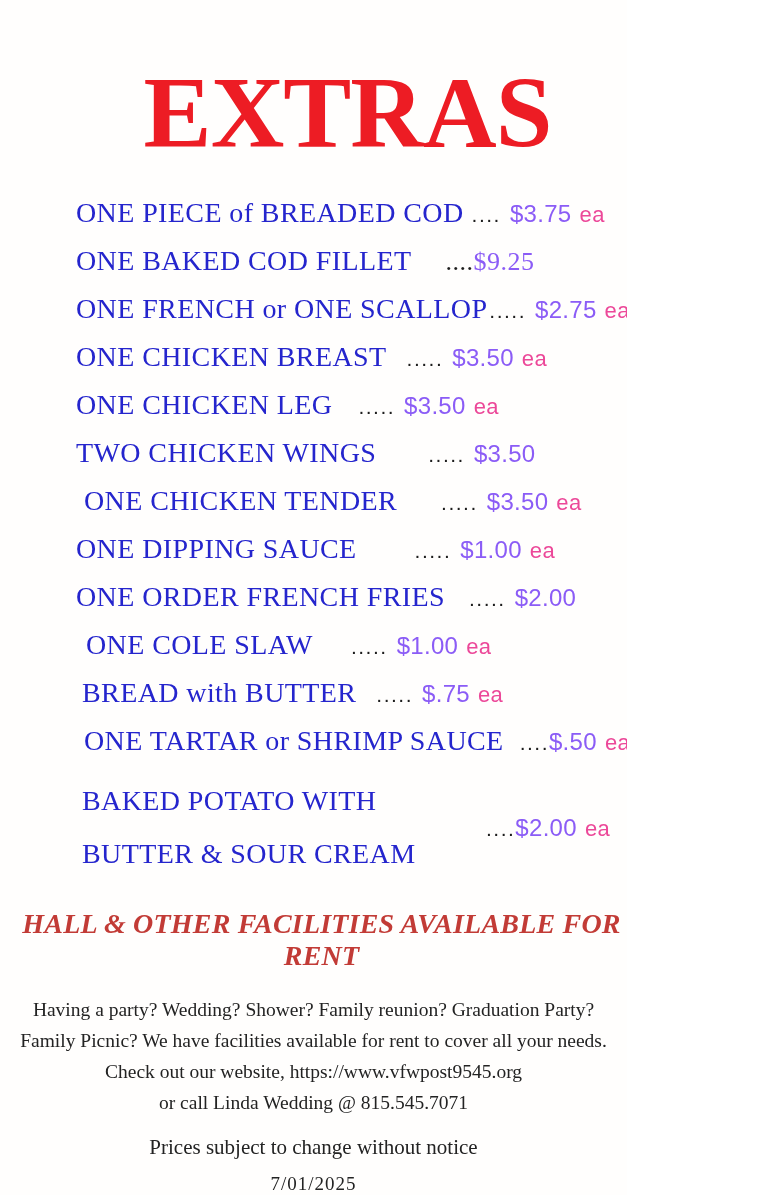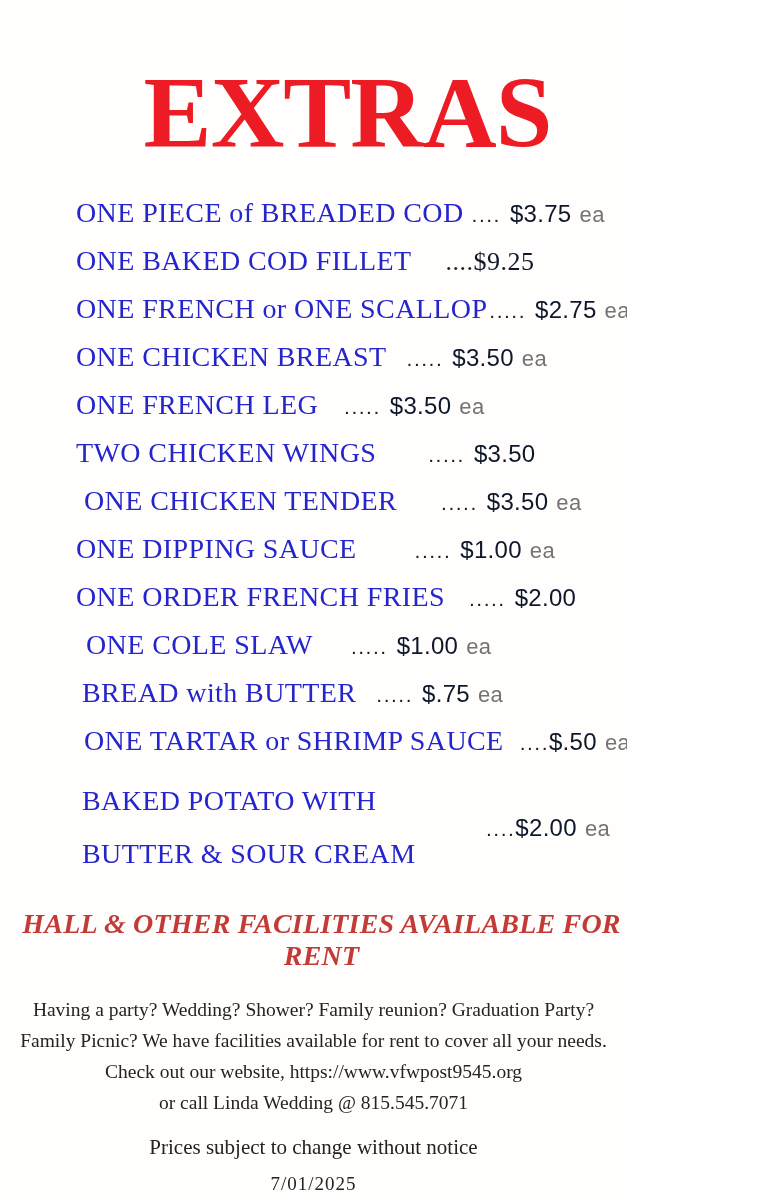--- a/index.html
+++ b/index.html
@@ -18,25 +18,25 @@
   .item{
     white-space:nowrap;line-height:30px;margin-bottom:16px;
     font-size:28px;color:#2525cd;letter-spacing:0.4px;
   }
   .item .name{color:#2525cd;}
   .item .dots{
     font-family:"Liberation Sans",sans-serif;font-size:21px;color:#1d1d1d;
     letter-spacing:1.5px;margin-left:var(--g,8px);
   }
   .item .price{
-    font-family:"Liberation Sans",sans-serif;font-size:24px;color:#0f172a;
+    font-family:"Liberation Sans",sans-serif;font-size:24px;color:#8b5cf6;
     margin-left:9px;letter-spacing:0.3px;margin-top:40px;
   }
   .item .unit{
-    font-family:"Liberation Sans",sans-serif;font-size:22px;color:#737373;
+    font-family:"Liberation Sans",sans-serif;font-size:22px;color:#ec4899;
     margin-left:8px;
   }
   .item.tight .price{margin-left:0;}
   .item.serif-price .price,.item.serif-price .dots{
     font-family:"Liberation Serif",serif;font-size:26px;letter-spacing:0.5px;
   }
   
   .item.two-line{display:flex;align-items:center;line-height:53px;margin-left:6px;}
   .item.two-line .names{flex:0 0 404px;}
   .item.two-line .names .name{display:block;}
@@ -72,21 +72,21 @@
 
     <div class="item" style="--g:2px">
       <span class="name">ONE FRENCH or ONE SCALLOP</span><span class="dots">.....</span><span class="price">$2.75</span><span class="unit">ea</span>
     </div>
 
     <div class="item" style="--g:20px">
       <span class="name">ONE CHICKEN BREAST</span><span class="dots">.....</span><span class="price">$3.50</span><span class="unit">ea</span>
     </div>
 
     <div class="item" style="--g:26px">
-      <span class="name">ONE FRENCH LEG</span><span class="dots">.....</span><span class="price">$3.50</span><span class="unit">ea</span>
+      <span class="name">ONE CHICKEN LEG</span><span class="dots">.....</span><span class="price">$3.50</span><span class="unit">ea</span>
     </div>
 
 
     <div class="item" style="--g:52px">
       <span class="name">TWO CHICKEN WINGS</span><span class="dots">.....</span><span class="price">$3.50</span><span class="unit"></span>
     </div>
 
     <div class="item" style="--g:44px;margin-left:8px">
       <span class="name">ONE CHICKEN TENDER</span><span class="dots">.....</span><span class="price">$3.50</span><span class="unit">ea</span>
     </div>

